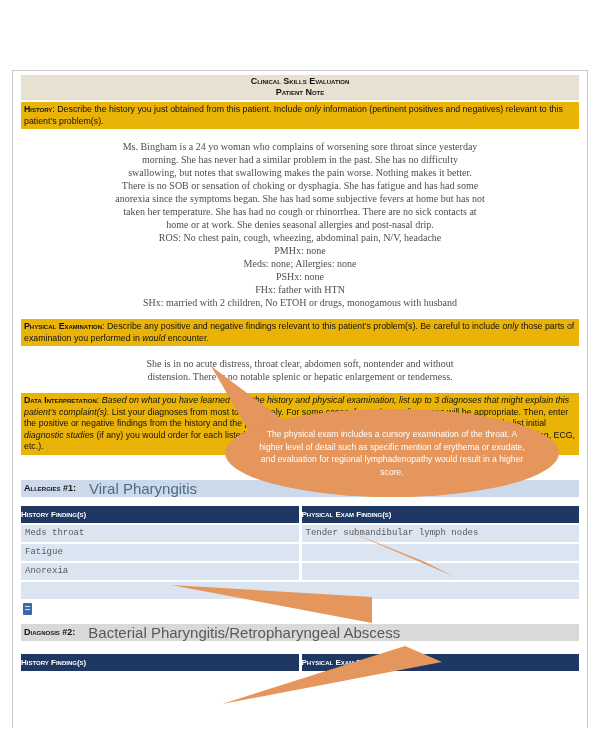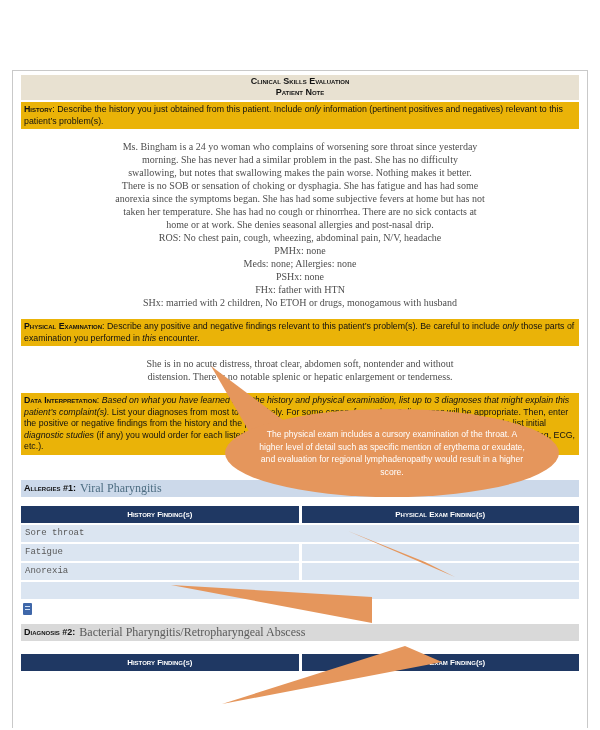--- a/index.html
+++ b/index.html
@@ -22,36 +22,36 @@
   .mono-note {
     font-family:Liberation Serif, serif;
     font-size:10px; line-height:13px; color:#4d4d4d;
     white-space:pre-wrap; margin:11px 1px 10px 1px;text-align:center;
   }
 
   .diag-bar { display:flex; align-items:center; padding:2px 3px; height:17px; }
   .diag-bar.d1 { background:#ccd9ea; margin-top:25px; }
   .diag-bar.d2 { background:#d9d9d9; margin-top:9px; }
   .diag-label { font-weight:bold; font-variant:small-caps; font-size:9px; white-space:nowrap; }
-  .diag-value { font-family:Liberation Serif, serif; font-size:12px; margin-left:4px; white-space:nowrap; }
+  .diag-value { font-family:Liberation Sans, sans-serif; font-size:15px; margin-left:13px; white-space:nowrap; }
   .d1 .diag-value { color:#4d6d82; }
   .d2 .diag-value { color:#595959; }
 
   .ftable { margin-top:9px; }
   .ftable.t2 { margin-top:13px; }
   .frow { display:flex; gap:3px; margin-bottom:2px; }
   .fcell {
     flex:1; min-height:17px; background:#dbe5f1;
     font-family:"Liberation Mono","DejaVu Sans Mono",monospace;
     font-size:9px; line-height:11px; color:#595959; padding:3px 4px 2px 4px;
   }
   .fhead .fcell {
     background:#1f3863; color:#ffffff;
     font-family:"Liberation Sans", sans-serif; font-weight:bold; font-variant:small-caps;
-    font-size:8px; line-height:11px; text-align:center; padding:3px 0 2px 0;
+    font-size:8px; line-height:11px; text-align:left; padding:3px 0 2px 0;
   }
 
   .doc-icon { width:9px; height:12px; background:#3f67a9; border-radius:1px; margin:4px 0 0 2px; position:relative; }
   .doc-icon::after { content:""; position:absolute; left:2px; top:3px; width:5px; height:1px; background:#cfe0f5; box-shadow:0 3px 0 #cfe0f5; }
 
   .annotation-layer { position:absolute; inset:0; pointer-events:none; z-index:5; }
   .annotation-layer svg { position:absolute; left:0; top:0; }
 
   .bubble {
     position:absolute; background:#e5965c; border-radius:50%;
@@ -83,42 +83,43 @@
 taken her temperature. She has had no cough or rhinorrhea. There are no sick contacts at
 home or at work. She denies seasonal allergies and post-nasal drip.
 ROS: No chest pain, cough, wheezing, abdominal pain, N/V, headache
 PMHx: none
 Meds: none; Allergies: none
 PSHx: none
 FHx: father with HTN
 SHx: married with 2 children, No ETOH or drugs, monogamous with husband</div>
 
   <div class="sec">
-    <span class="sec-label">Physical Examination</span><span><span>: Describe any positive and negative findings relevant to this patient’s problem(s). Be careful to include </span><span style="font-style: italic;">only</span><span> those parts of examination you performed in </span><span style="font-style: italic;">this</span><span> encounter.</span></span>
+    <span class="sec-label">Physical Examination</span><span><span>: Describe any positive and negative findings relevant to this patient’s problem(s). Be careful to include </span><span style="font-style: italic;">only</span><span> those parts of examination you performed in </span><span style="font-style: italic;">would</span><span> encounter.</span></span>
   </div>
 
   <div class="mono-note">She is in no acute distress, throat clear, abdomen soft, nontender and without
 distension. There is no notable splenic or hepatic enlargement or tenderness.</div>
 
   <div class="sec di">
     <span class="sec-label">Data Interpretation</span><span><span>: </span><span style="font-style: italic;">Based on what you have learned from the history and physical examination, list up to 3 diagnoses that might explain this patient’s complaint(s).</span><span> List your diagnoses from most to least likely. For some cases, fewer than 3 diagnoses will be appropriate. Then, enter the positive or negative findings from the history and the physical examination (if present) that support each diagnosis. Lastly, list initial </span><span style="font-style: italic;">diagnostic studies</span><span> (if any) you would order for each listed diagnosis (e.g. restricted physical exam maneuvers, laboratory tests, imaging, ECG, etc.).</span></span>
   </div>
 
   <div class="diag-bar d1">
     <span class="diag-label">Allergies #1:</span>
     <span class="diag-value">Viral Pharyngitis</span>
   </div>
 
   <div class="ftable">
     <div class="frow fhead">
       <div class="fcell">History Finding(s)</div>
       <div class="fcell">Physical Exam Finding(s)</div>
     </div>
     <div class="frow">
-      <div class="fcell">Sore throat</div>
+      <div class="fcell">Meds throat</div>
+      <div class="fcell">Tender submandibular lymph nodes</div>
     </div>
     <div class="frow">
       <div class="fcell">Fatigue</div>
       <div class="fcell"></div>
     </div>
     <div class="frow">
       <div class="fcell">Anorexia</div>
       <div class="fcell"></div>
     </div>
     <div class="frow">

